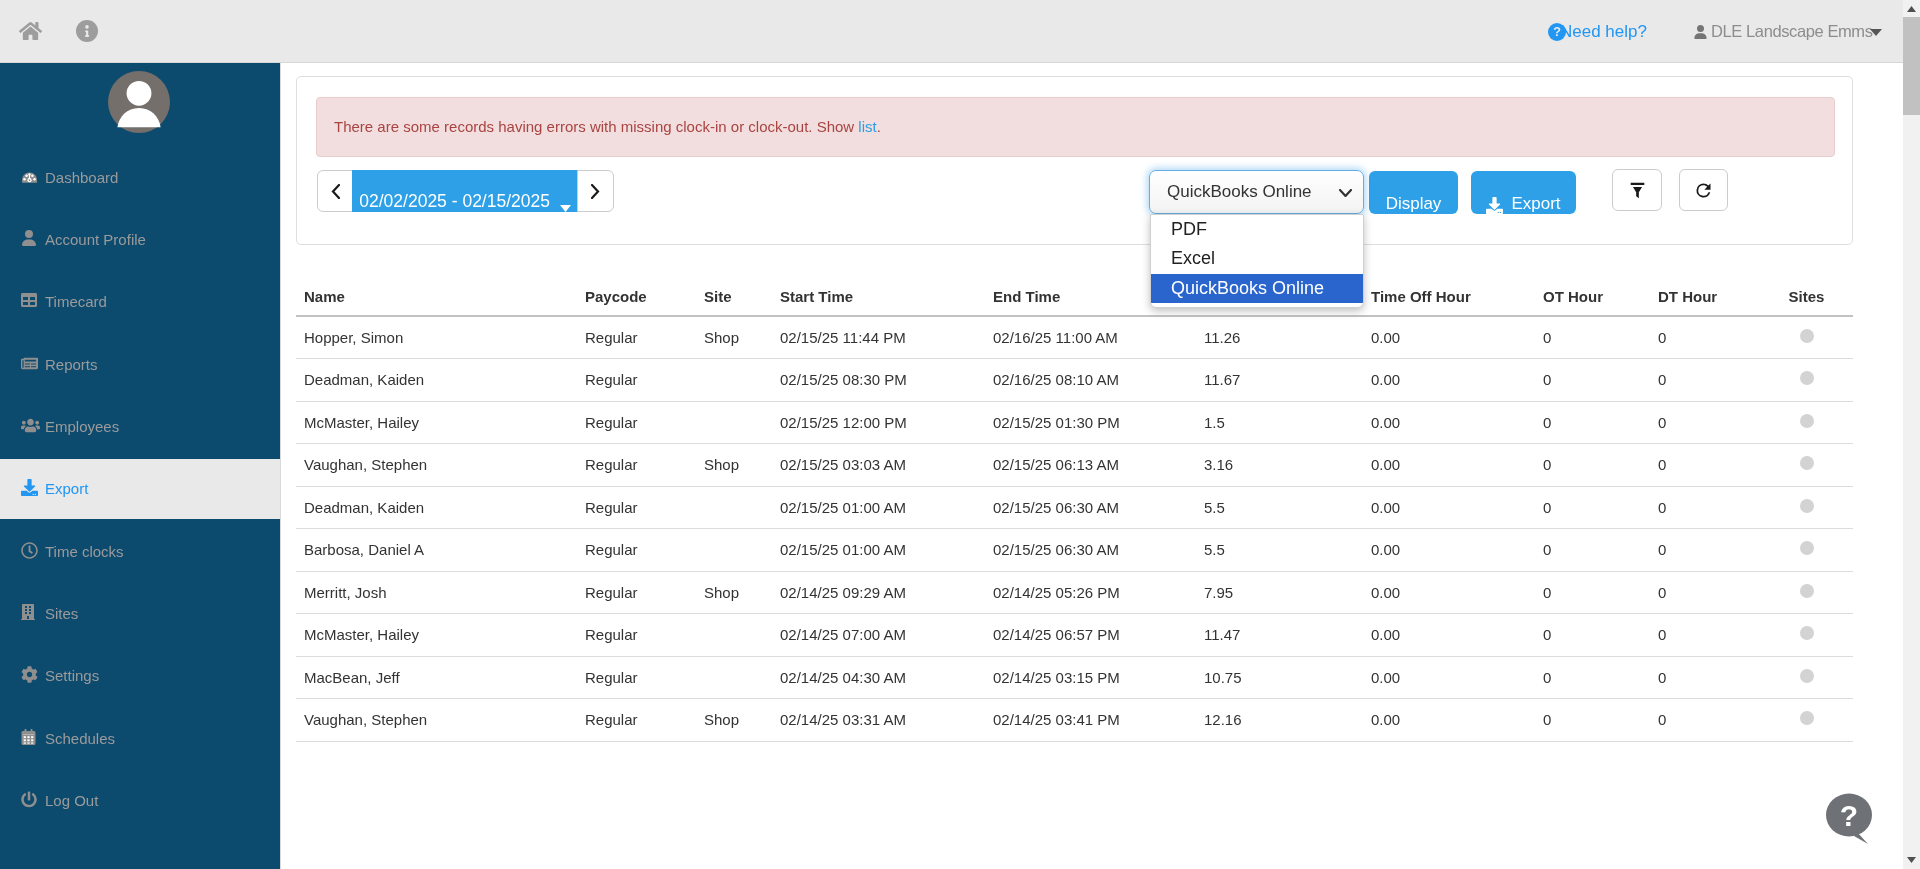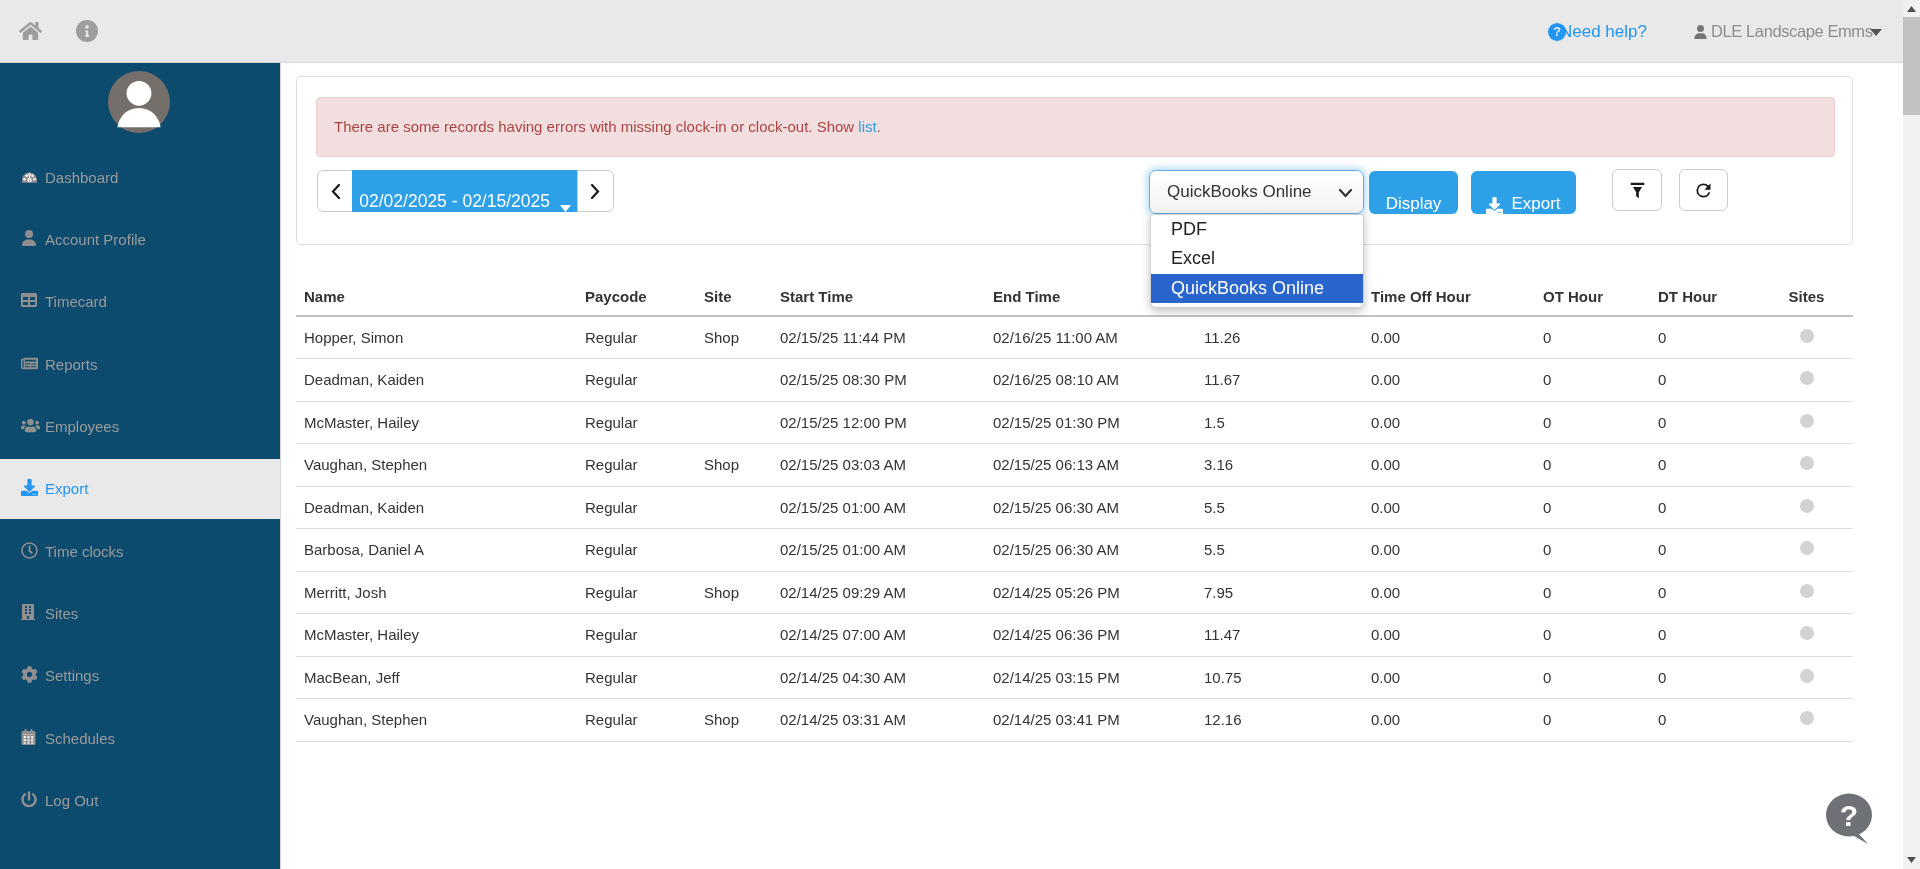--- a/index.html
+++ b/index.html
@@ -357,21 +357,21 @@
         <td>0.00</td>
         <td>0</td>
         <td>0</td>
         <td style="text-align:center"><span class="dot"></span></td>
       </tr>
       <tr>
         <td>McMaster, Hailey</td>
         <td>Regular</td>
         <td></td>
         <td>02/14/25 07:00 AM</td>
-        <td>02/14/25 06:36 PM</td>
+        <td>02/14/25 06:57 PM</td>
         <td>11.47</td>
         <td>0.00</td>
         <td>0</td>
         <td>0</td>
         <td style="text-align:center"><span class="dot"></span></td>
       </tr>
       <tr>
         <td>MacBean, Jeff</td>
         <td>Regular</td>
         <td></td>

